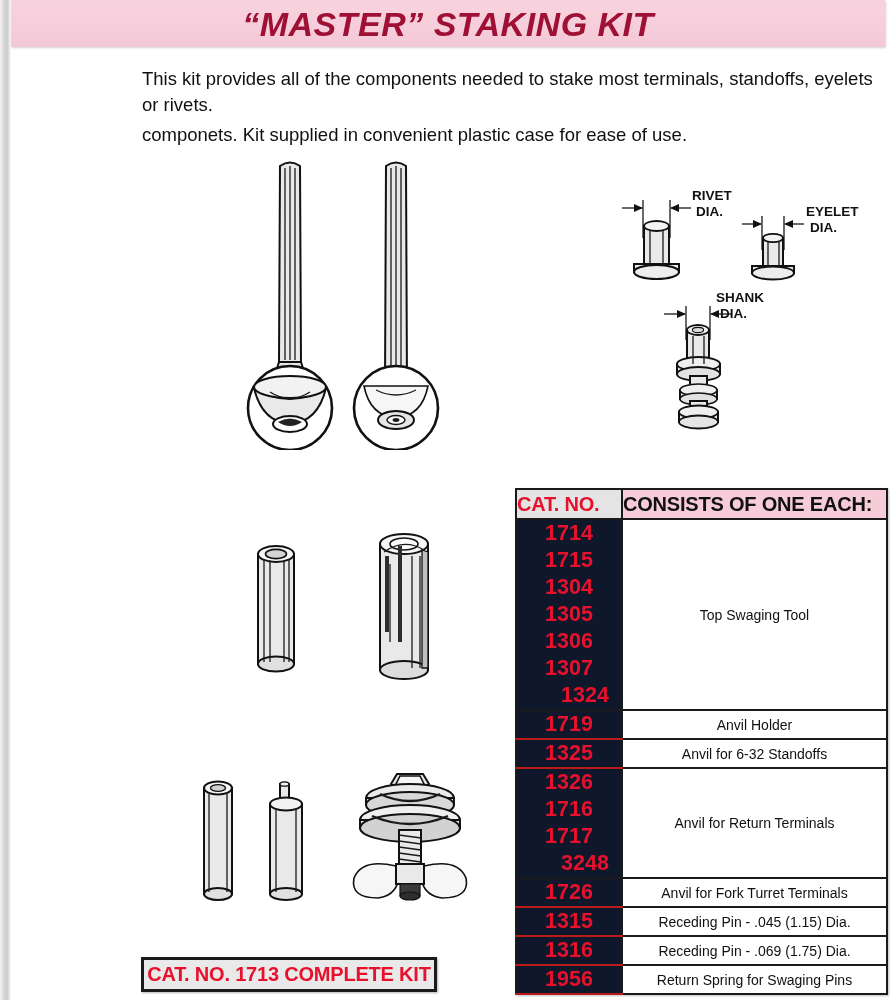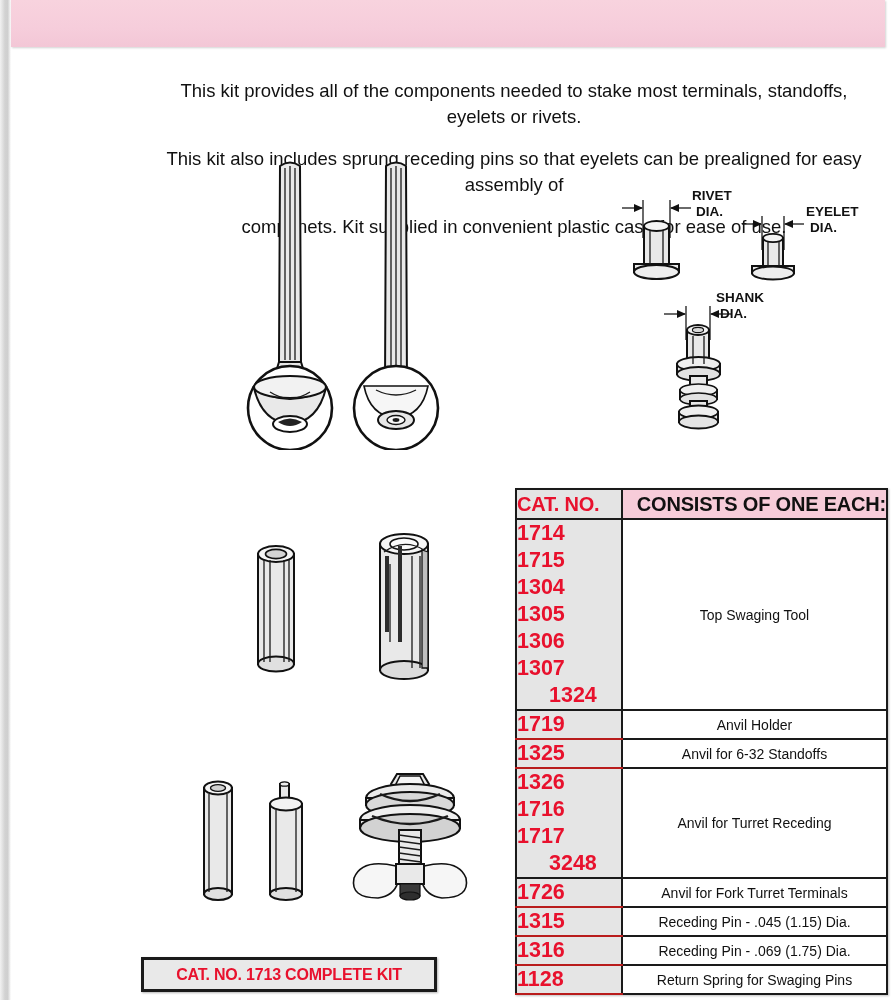--- a/index.html
+++ b/index.html
@@ -59,21 +59,21 @@
   .intro {
     position: absolute;
     left: 138px;
     top: 62px;
     width: 752px;
     font-size: 18.5px;
     line-height: 26px;
     color: #111111;
     font-family: "Liberation Sans", sans-serif;
   }
-  .intro p { margin: 16px; text-align: center; }
+  .intro p { margin: 4px; }
 
   
   svg.illus { position: absolute; display: block; }
   .ink-thin { fill: none; stroke: #1a1a1a; stroke-width: 1.3; }
   .metal-body { fill: #e9e9e9; stroke: #111; stroke-width: 2; }
   .metal-light { fill: #f6f6f6; stroke: #111; stroke-width: 1.6; }
   .metal-dark { fill: #3a3a3a; stroke: #111; stroke-width: 1.2; }
   .metal-mid { fill: #bfbfbf; stroke: #111; stroke-width: 1.3; }
   .dimlabel {
     font-family: "Liberation Sans", sans-serif;
@@ -106,29 +106,30 @@
     font-weight: bold;
     text-align: left;
     height: 28px;
     letter-spacing: -0.2px;
   }
   .th-consists {
     background: #f7ccd9;
     color: #111;
     font-size: 20px;
     font-weight: bold;
-    text-align: right;
+    text-align: left;
     height: 28px;
     letter-spacing: -0.2px;
   }
   td.cat-cell {
-    background: #e5e5e5;
+    background: #0f172a;
     color: #e8112d;
     font-size: 21.5px;
     font-weight: bold;
+    text-align: center;
     height: 27px;
     line-height: 27px;
     border-top: 0;
     border-bottom: 0;
   }
   td.cat-cell.grp-first { border-top: 2px solid #1a1a1a; }
   td.cat-cell.grp-last { border-bottom: 2px solid #1a1a1a; padding-left: 32px; }
   td.cat-cell.solo { border-top: 2px solid #1a1a1a; border-bottom: 2px solid #b91c1c; }
   td.desc-cell {
     background: #ffffff;
@@ -147,39 +148,39 @@
     height: 29px;
     background: #e9e9e9;
     border: 3px solid #1a1a1a;
     box-shadow: 1px 1px 2px rgba(0,0,0,0.3);
     display: flex;
     align-items: center;
     justify-content: center;
   }
   .kit-badge-label {
     color: #e8112d;
-    font-size: 16px;
+    font-size: 20px;
     font-weight: bold;
     letter-spacing: -0.2px;
     font-family: "Liberation Sans", sans-serif;
     white-space: nowrap;
   }
 </style>
 </head>
 <body>
 
 <div class="page">
 
   <div class="gutter-left"></div>
 
   <div class="header-band"></div>
+  <div class="header-title">“MASTER” STAKING KIT</div>
 
   <div class="intro">
     <p>This kit provides all of the components needed to stake most terminals, standoffs, eyelets or rivets.</p>
-    <p>This kit also includes sprung receding pins so that eyelets can be prealigned for easy assembly of</p>
     <p>componets. Kit supplied in convenient plastic case for ease of use.</p>
   </div>
 
   <svg class="illus" style="left:240px; top:150px;" width="230" height="300" viewBox="0 0 230 300">
 
     <g>
 
       <path class="metal-body" d="M40,16 q10,-7 20,0 L61,212 L39,212 Z"></path>
       <path class="ink-thin" d="M45,18 L45,210" stroke="#777"></path>
       <path class="ink-thin" d="M55,18 L55,210" stroke="#777"></path>
@@ -397,21 +398,21 @@
         <td class="desc-cell">Anvil Holder</td>
       </tr>
 
       <tr>
         <td class="cat-cell solo">1325</td>
         <td class="desc-cell">Anvil for 6-32 Standoffs</td>
       </tr>
 
       <tr>
         <td class="cat-cell grp-first">1326</td>
-        <td class="desc-cell" rowspan="4">Anvil for Turret Receding</td>
+        <td class="desc-cell" rowspan="4">Anvil for Return Terminals</td>
       </tr>
       <tr>
         <td class="cat-cell">1716</td>
       </tr>
       <tr>
         <td class="cat-cell">1717</td>
       </tr>
       <tr>
         <td class="cat-cell grp-last">3248</td>
       </tr>
@@ -425,21 +426,21 @@
         <td class="cat-cell solo">1315</td>
         <td class="desc-cell">Receding Pin - .045 (1.15) Dia.</td>
       </tr>
 
       <tr>
         <td class="cat-cell solo">1316</td>
         <td class="desc-cell">Receding Pin - .069 (1.75) Dia.</td>
       </tr>
 
       <tr>
-        <td class="cat-cell solo">1128</td>
+        <td class="cat-cell solo">1956</td>
         <td class="desc-cell">Return Spring for Swaging Pins</td>
       </tr>
     </tbody>
   </table>
 
   <div class="kit-badge">
     <span class="kit-badge-label">CAT. NO. 1713 COMPLETE KIT</span>
   </div>
 
 </div>

